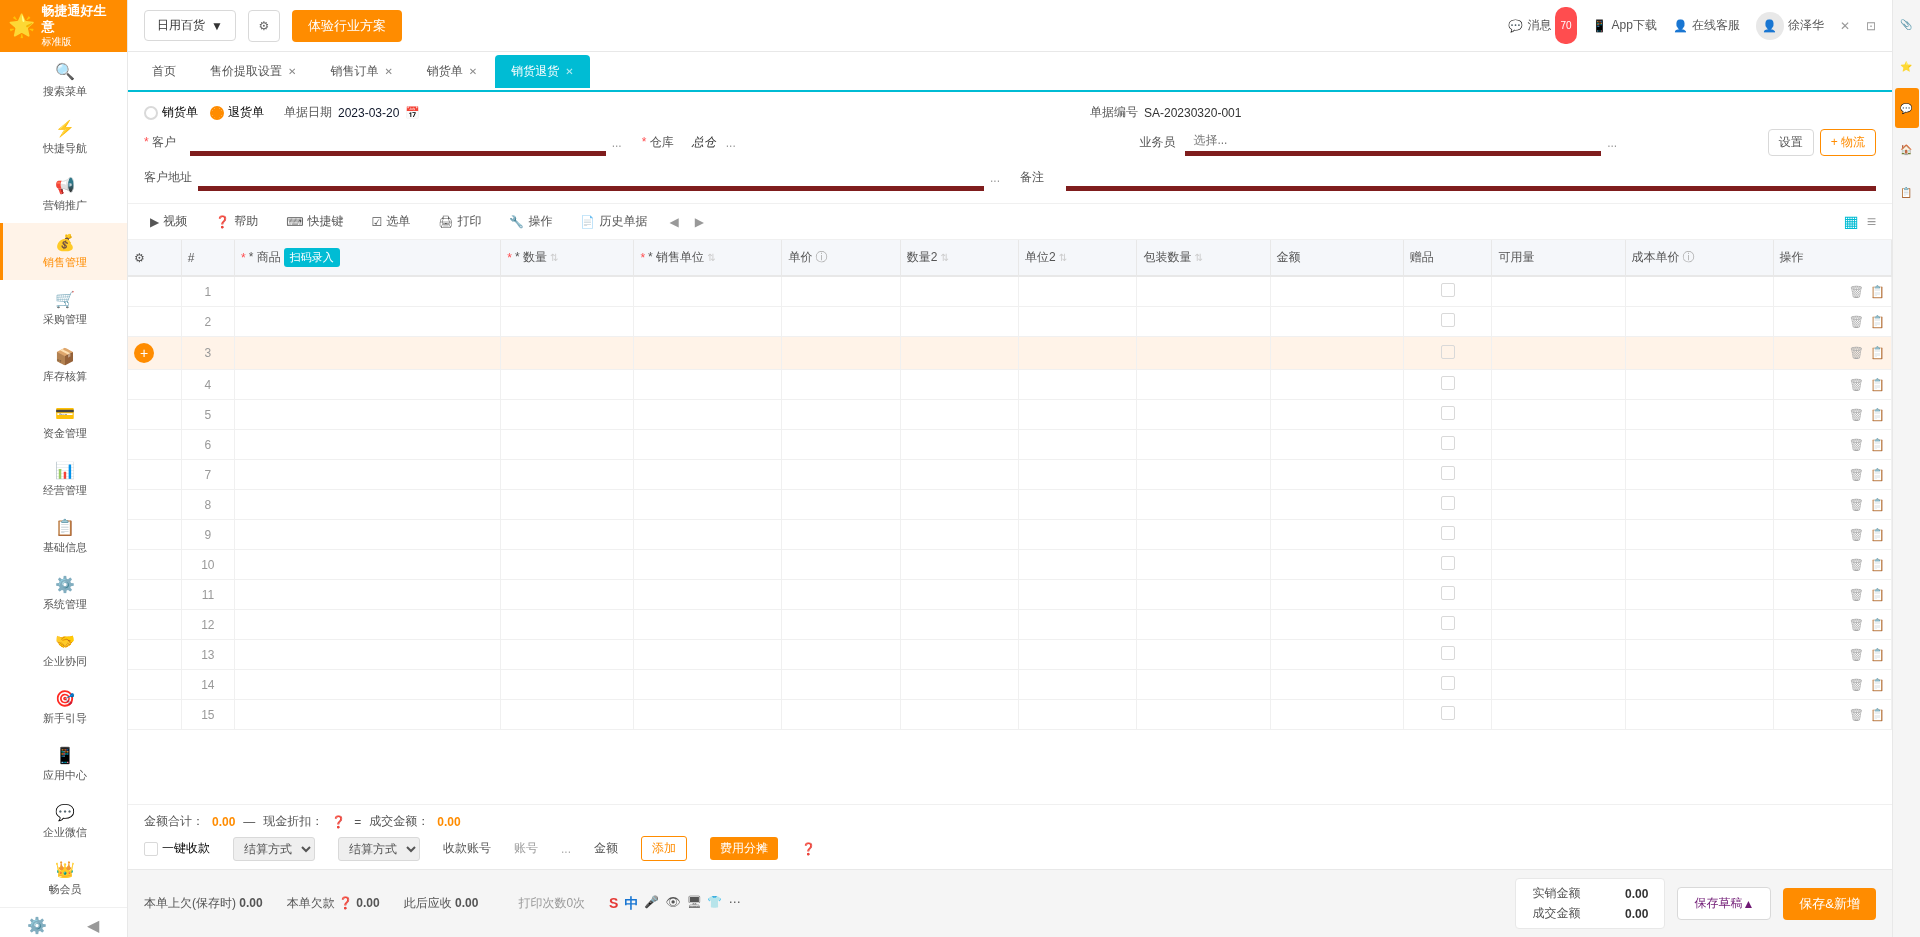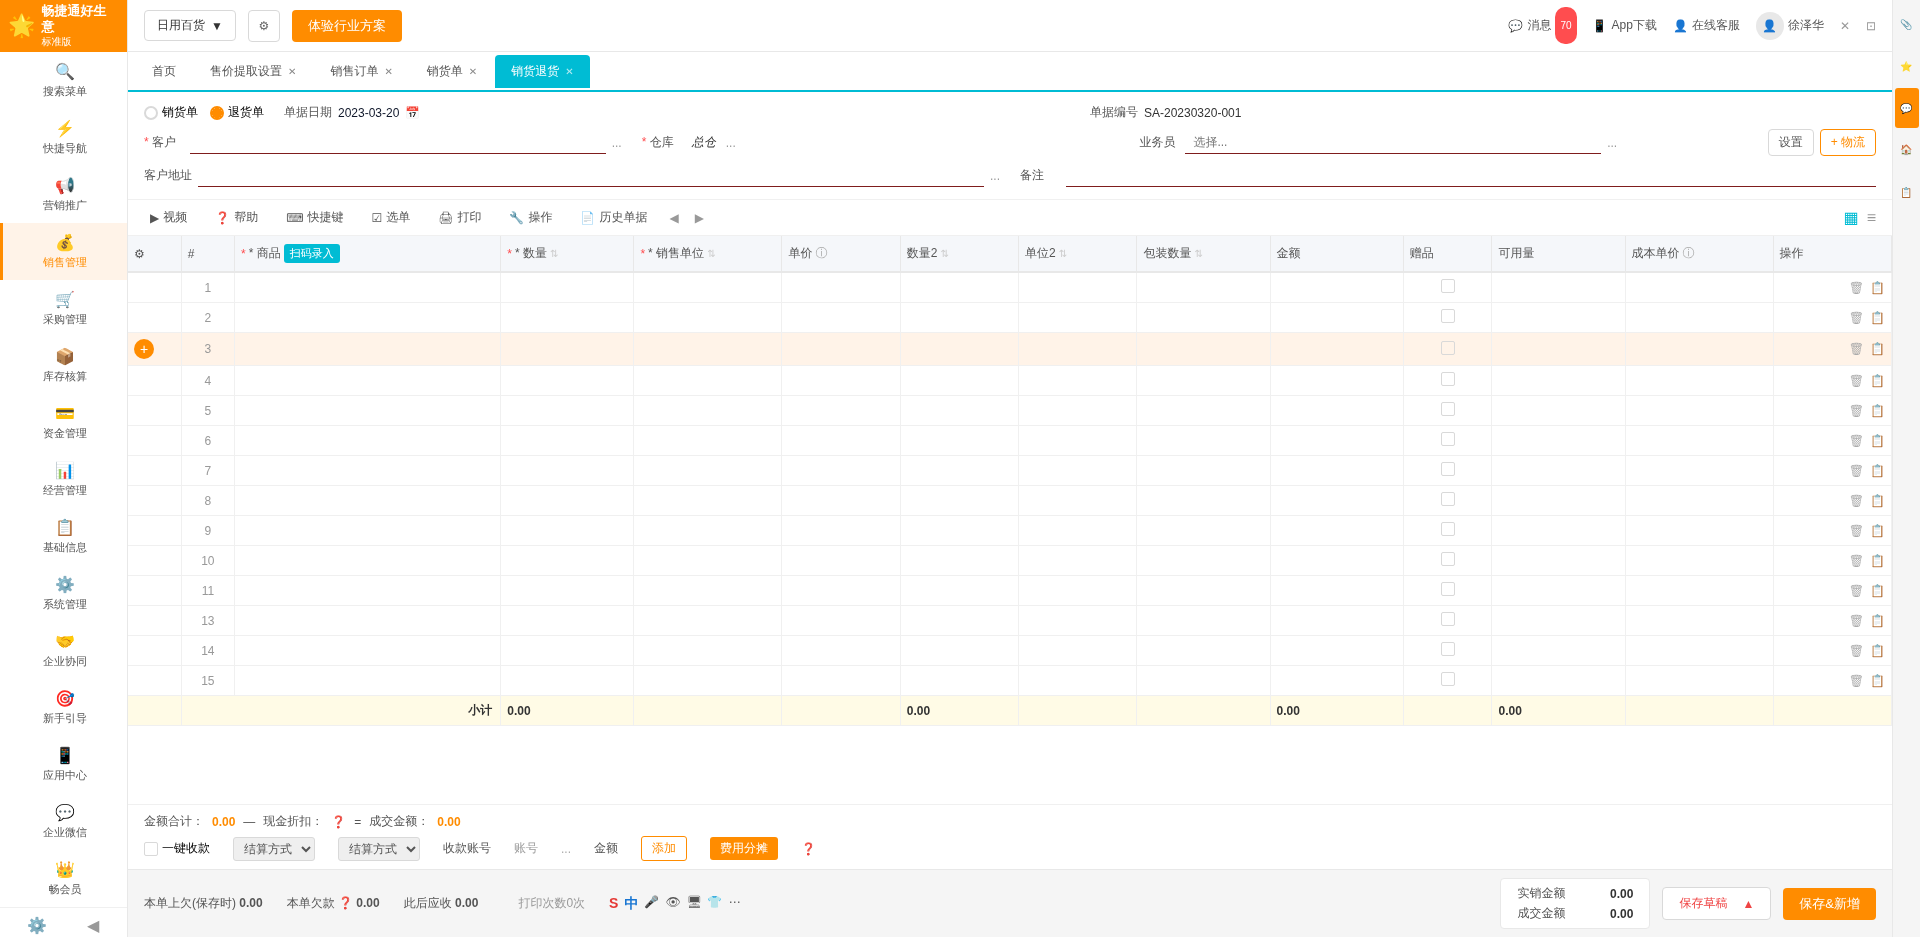--- a/index.html
+++ b/index.html
@@ -34,21 +34,21 @@
     .tabbar { background: #fff; height: 40px; display: flex; align-items: center; border-bottom: 2px solid #00bcd4; flex-shrink: 0; padding: 0 8px; gap: 2px; }
     .tab { padding: 8px 16px; cursor: pointer; color: #555; white-space: nowrap; border-radius: 4px 4px 0 0; display: flex; align-items: center; gap: 6px; }
     .tab.active { background: #00bcd4; color: #fff; }
     .tab-close { font-size: 10px; opacity: 0.7; }
 
     
     .form-area { background: #fff; padding: 12px 16px; border-bottom: 1px solid #f0f0f0; flex-shrink: 0; }
     .form-row { display: flex; align-items: center; gap: 20px; margin-bottom: 8px; }
     .form-field { display: flex; align-items: center; gap: 6px; flex: 1; }
     .form-label { color: #555; white-space: nowrap; min-width: 40px; }
-    .form-input { border: none; border-bottom: 1px solid #7f1d1d; padding: 4px 8px; flex: 1; min-width: 120px; color: #333; outline: none; }
+    .form-input { border: none; border-bottom: 5px solid #7f1d1d; padding: 4px 8px; flex: 1; min-width: 120px; color: #333; outline: none; }
     .form-input-dots { color: #999; }
     .radio-group { display: flex; align-items: center; gap: 12px; }
     .radio-item { display: flex; align-items: center; gap: 4px; cursor: pointer; }
     .radio-circle { width: 14px; height: 14px; border-radius: 50%; border: 2px solid #d9d9d9; display: inline-block; }
     .radio-circle.checked { border-color: #ff8c00; background: radial-gradient(circle, #ff8c00 5px, transparent 5px); }
 
     
     .doc-toolbar { background: #fff; padding: 6px 16px; display: flex; align-items: center; justify-content: space-between; border-bottom: 1px solid #f0f0f0; flex-shrink: 0; }
     .doc-toolbar-left { display: flex; align-items: center; gap: 16px; }
     .doc-toolbar-right { display: flex; align-items: center; gap: 8px; }
@@ -82,21 +82,21 @@
     .footer-amount { display: flex; align-items: center; gap: 8px; color: #555; }
     .footer-row2 { display: flex; align-items: center; gap: 23px; }
     .footer-checkbox { display: flex; align-items: center; gap: 4px; }
     .footer-select { border: 1px solid #d9d9d9; border-radius: 3px; padding: 3px 6px; color: #555; }
     .add-btn { background: #fff; border: 1px solid #ff8c00; color: #ff8c00; border-radius: 3px; padding: 3px 10px; cursor: pointer; }
     .fenpei-btn { background: #ff8c00; color: #fff; border: none; border-radius: 3px; padding: 3px 10px; cursor: pointer; }
 
     
     .bottom-bar { background: #f5f5f5; border-top: 1px solid #e8e8e8; padding: 8px 16px; display: flex; align-items: center; justify-content: space-between; flex-shrink: 0; }
     .bottom-stats { display: flex; gap: 24px; color: #555; }
-    .save-draft-btn { border: 1px solid #d9d9d9; background: #fff; border-radius: 4px; padding: 7px 16px; cursor: pointer; color: #ef4444; display: flex; align-items: center; gap: 15px; }
+    .save-draft-btn { border: 1px solid #d9d9d9; background: #fff; border-radius: 4px; padding: 7px 16px; cursor: pointer; color: #701a75; display: flex; align-items: center; gap: 0; }
     .save-new-btn { background: #ff8c00; color: #fff; border: none; border-radius: 4px; padding: 7px 16px; cursor: pointer; font-size: 13px; }
     .right-summary { background: #fff; border: 1px solid #e8e8e8; border-radius: 4px; padding: 6px 16px; display: flex; flex-direction: column; gap: 3px; min-width: 150px; }
     .summary-row { display: flex; justify-content: space-between; gap: 16px; color: #555; align-items: center; }
     .bottom-icons { display: flex; gap: 6px; }
 
     
     .right-panel { width: 28px; background: #f5f5f5; border-left: 1px solid #e8e8e8; display: flex; flex-direction: column; align-items: center; gap: 2px; padding: 4px 0; flex-shrink: 0; }
     .right-panel-icon { width: 24px; height: 40px; display: flex; align-items: center; justify-content: center; color: #999; cursor: pointer; font-size: 12px; writing-mode: vertical-rl; font-size: 10px; }
     .right-panel-active { background: #ff8c00; color: #fff; border-radius: 3px; }
   </style>
@@ -635,20 +635,41 @@
               <td></td>
               <td>
                 <div class="action-icons">
                   <span class="action-icon">🗑</span>
                   <span class="action-icon">📋</span>
                 </div>
               </td>
             </tr>
             <tr>
               <td class="row-num"></td>
+              <td class="row-num">12</td>
+              <td><input style="width: 100%; border: none; outline: none; background: transparent;"></td>
+              <td></td>
+              <td></td>
+              <td></td>
+              <td></td>
+              <td></td>
+              <td></td>
+              <td></td>
+              <td class="checkbox-cell"><span class="checkbox"></span></td>
+              <td></td>
+              <td></td>
+              <td>
+                <div class="action-icons">
+                  <span class="action-icon">🗑</span>
+                  <span class="action-icon">📋</span>
+                </div>
+              </td>
+            </tr>
+            <tr>
+              <td class="row-num"></td>
               <td class="row-num">13</td>
               <td><input style="width: 100%; border: none; outline: none; background: transparent;"></td>
               <td></td>
               <td></td>
               <td></td>
               <td></td>
               <td></td>
               <td></td>
               <td></td>
               <td class="checkbox-cell"><span class="checkbox"></span></td>
@@ -696,35 +717,20 @@
               <td class="checkbox-cell"><span class="checkbox"></span></td>
               <td></td>
               <td></td>
               <td>
                 <div class="action-icons">
                   <span class="action-icon">🗑</span>
                   <span class="action-icon">📋</span>
                 </div>
               </td>
             </tr>
-            <tr class="subtotal-row">
-  <td></td>
-  <td colspan="2" style="text-align:right;padding-right:8px;">小计</td>
-  <td>0.00</td>
-  <td></td>
-  <td></td>
-  <td>0.00</td>
-  <td></td>
-  <td></td>
-  <td>0.00</td>
-  <td></td>
-  <td>0.00</td>
-  <td></td>
-  <td></td>
-</tr>
           </tbody>
       </table>
     </div>
 
     <div class="footer-area">
       <div class="footer-row1">
         <div class="footer-amount">
           <span>金额合计：</span>
           <span style="color:#ff8c00;font-weight:bold;">0.00</span>
           <span>—</span>

